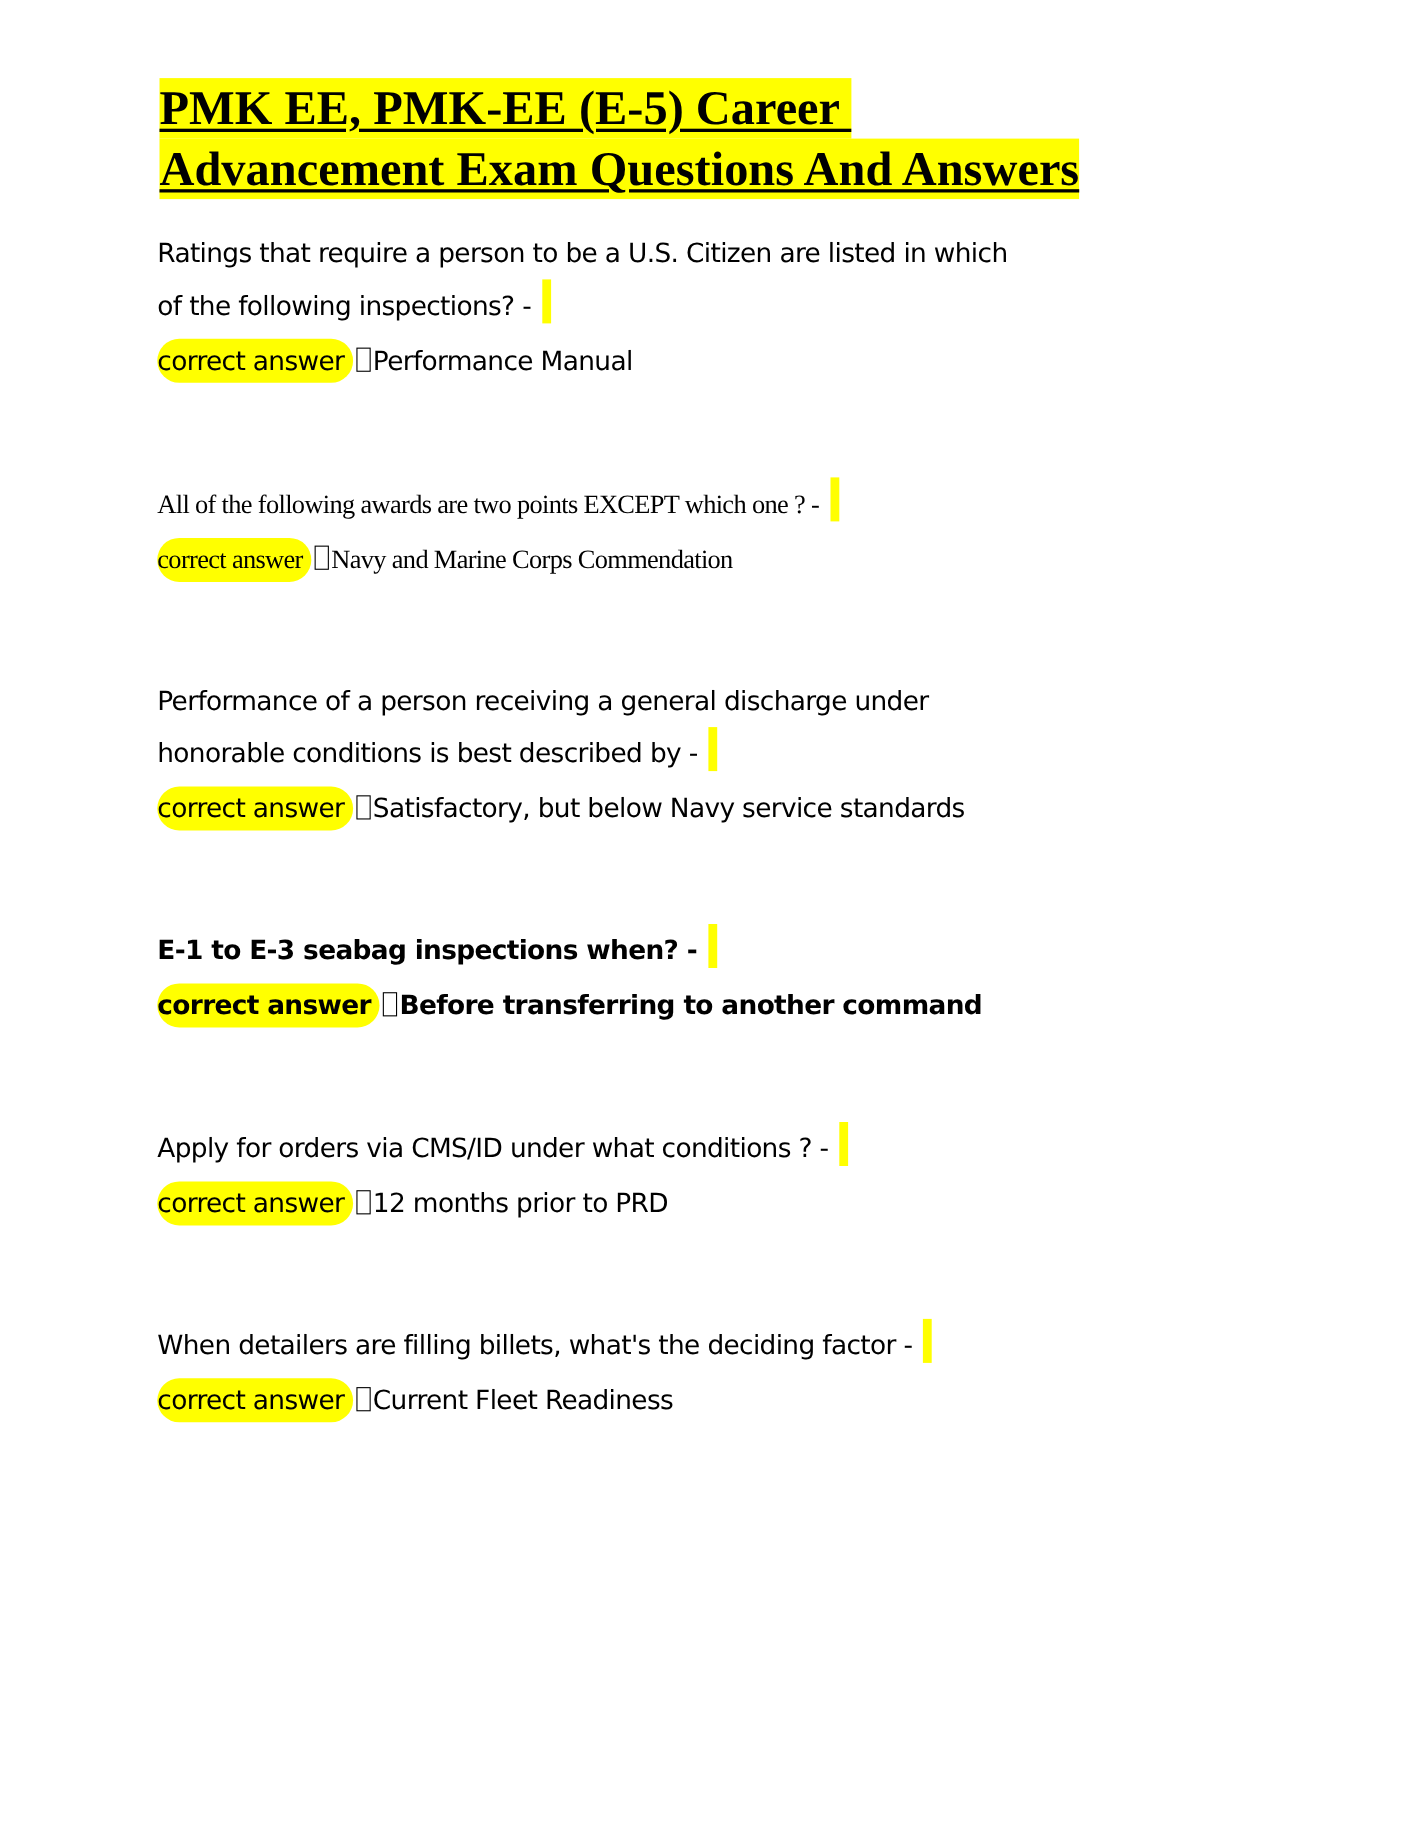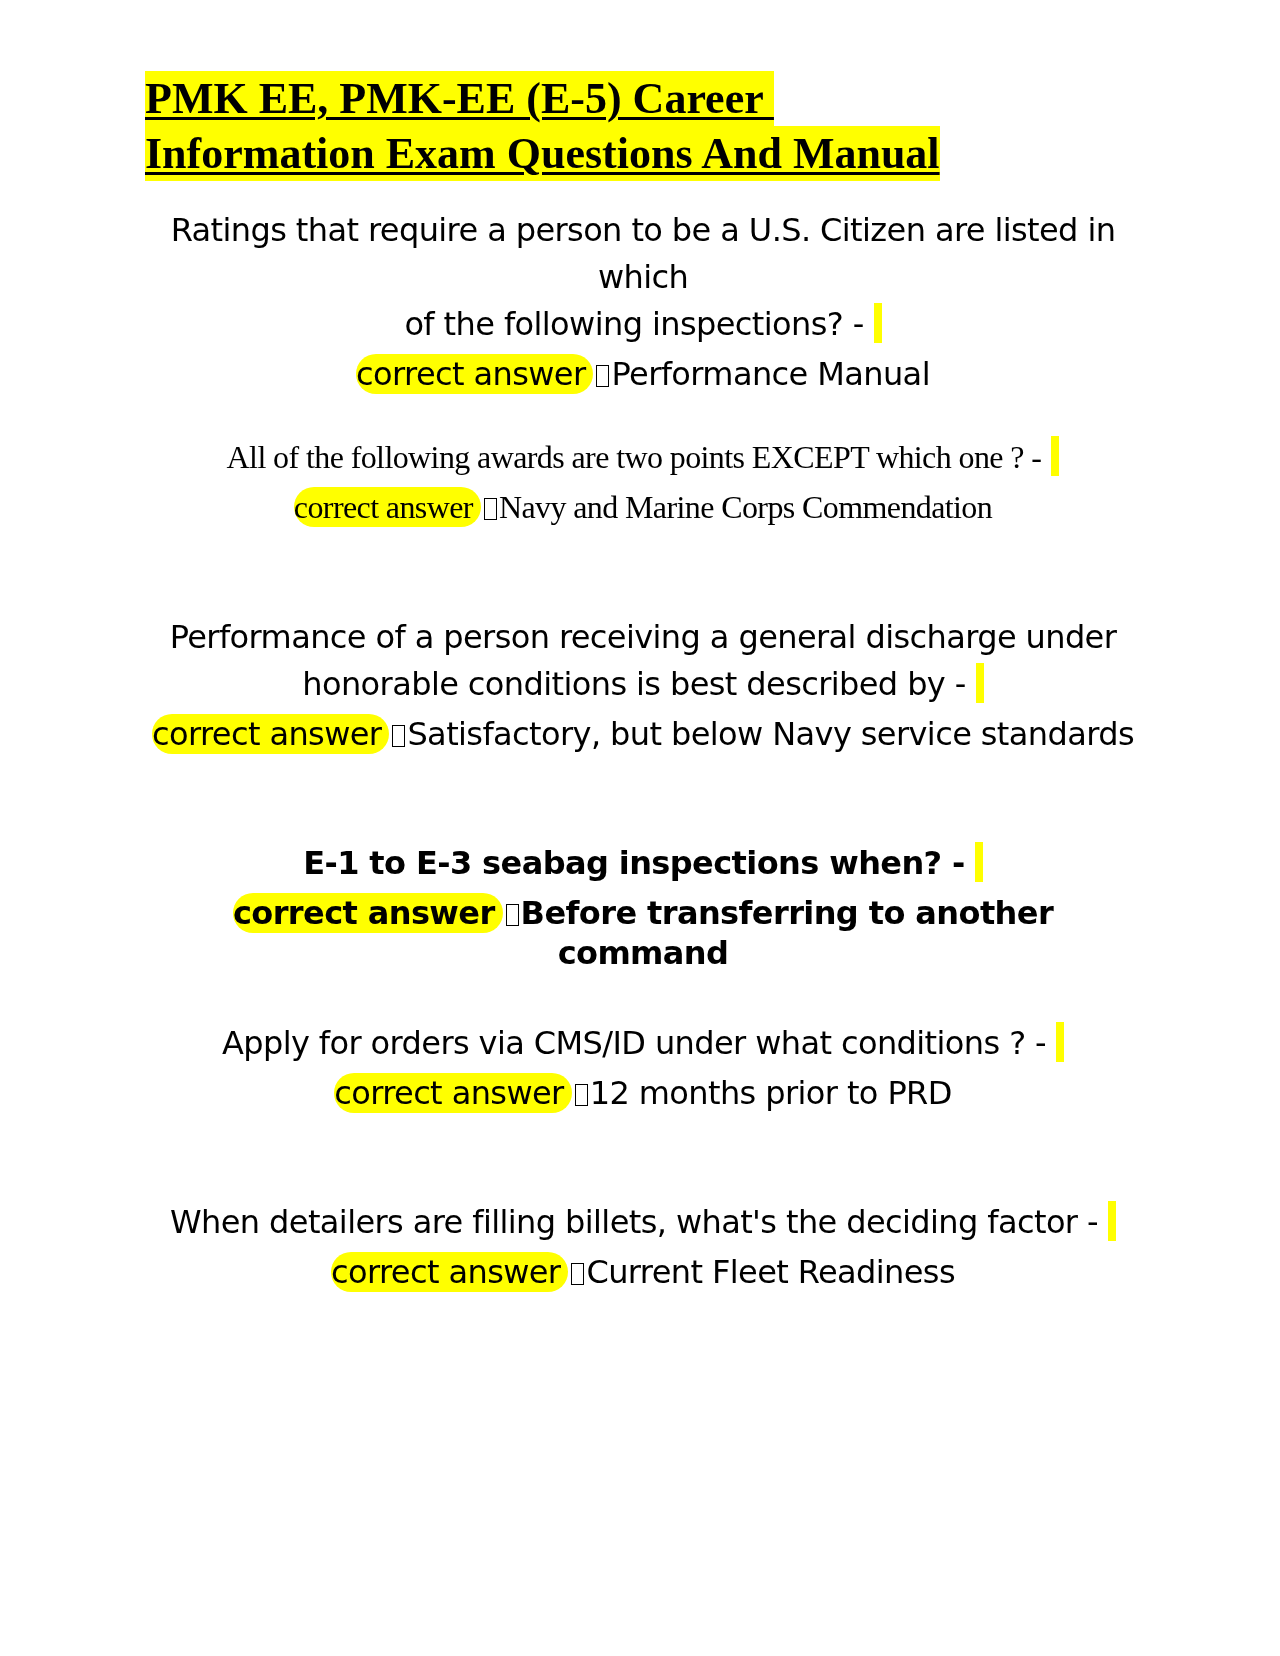--- a/index.html
+++ b/index.html
@@ -40,23 +40,22 @@
       text-decoration-thickness: 3px;
       text-underline-offset: 4px;
       background: #ffff00;
       white-space: pre;
     }
     .qa {
       position: absolute;
       left: 143px;
       width: 1000px;
       font-family: "DejaVu Sans", "Liberation Sans", sans-serif;
-      font-size: 32px;
+      font-size: 24px;
       color: #000000;
-      text-align: center;
     }
     .question {
       line-height: 47px;
       letter-spacing: -0.6px;
     }
     .marker {
       display: inline-block;
       width: 8px;
       height: 40px;
       background: #ffff00;
@@ -86,21 +85,21 @@
       margin-right: 2px;
     }
   </style>
 </head>
 <body>
 
 <div class="page">
 
   <div class="title-block">
     <div><span class="title-line">PMK EE, PMK-EE (E-5) Career </span></div>
-    <div><span class="title-line">Information Exam Questions And Manual</span></div>
+    <div><span class="title-line">Advancement Exam Questions And Answers</span></div>
   </div>
 
   <div class="qa" style="top:207px;">
     <div class="question">
       <span>Ratings that require a person to be a U.S. Citizen are listed in which</span><br>
       <span>of the following inspections? -</span><span class="marker"></span>
     </div>
     <div class="answer">
       <span class="label">correct answer</span><span class="glyph"></span><span>Performance Manual</span>
     </div>

